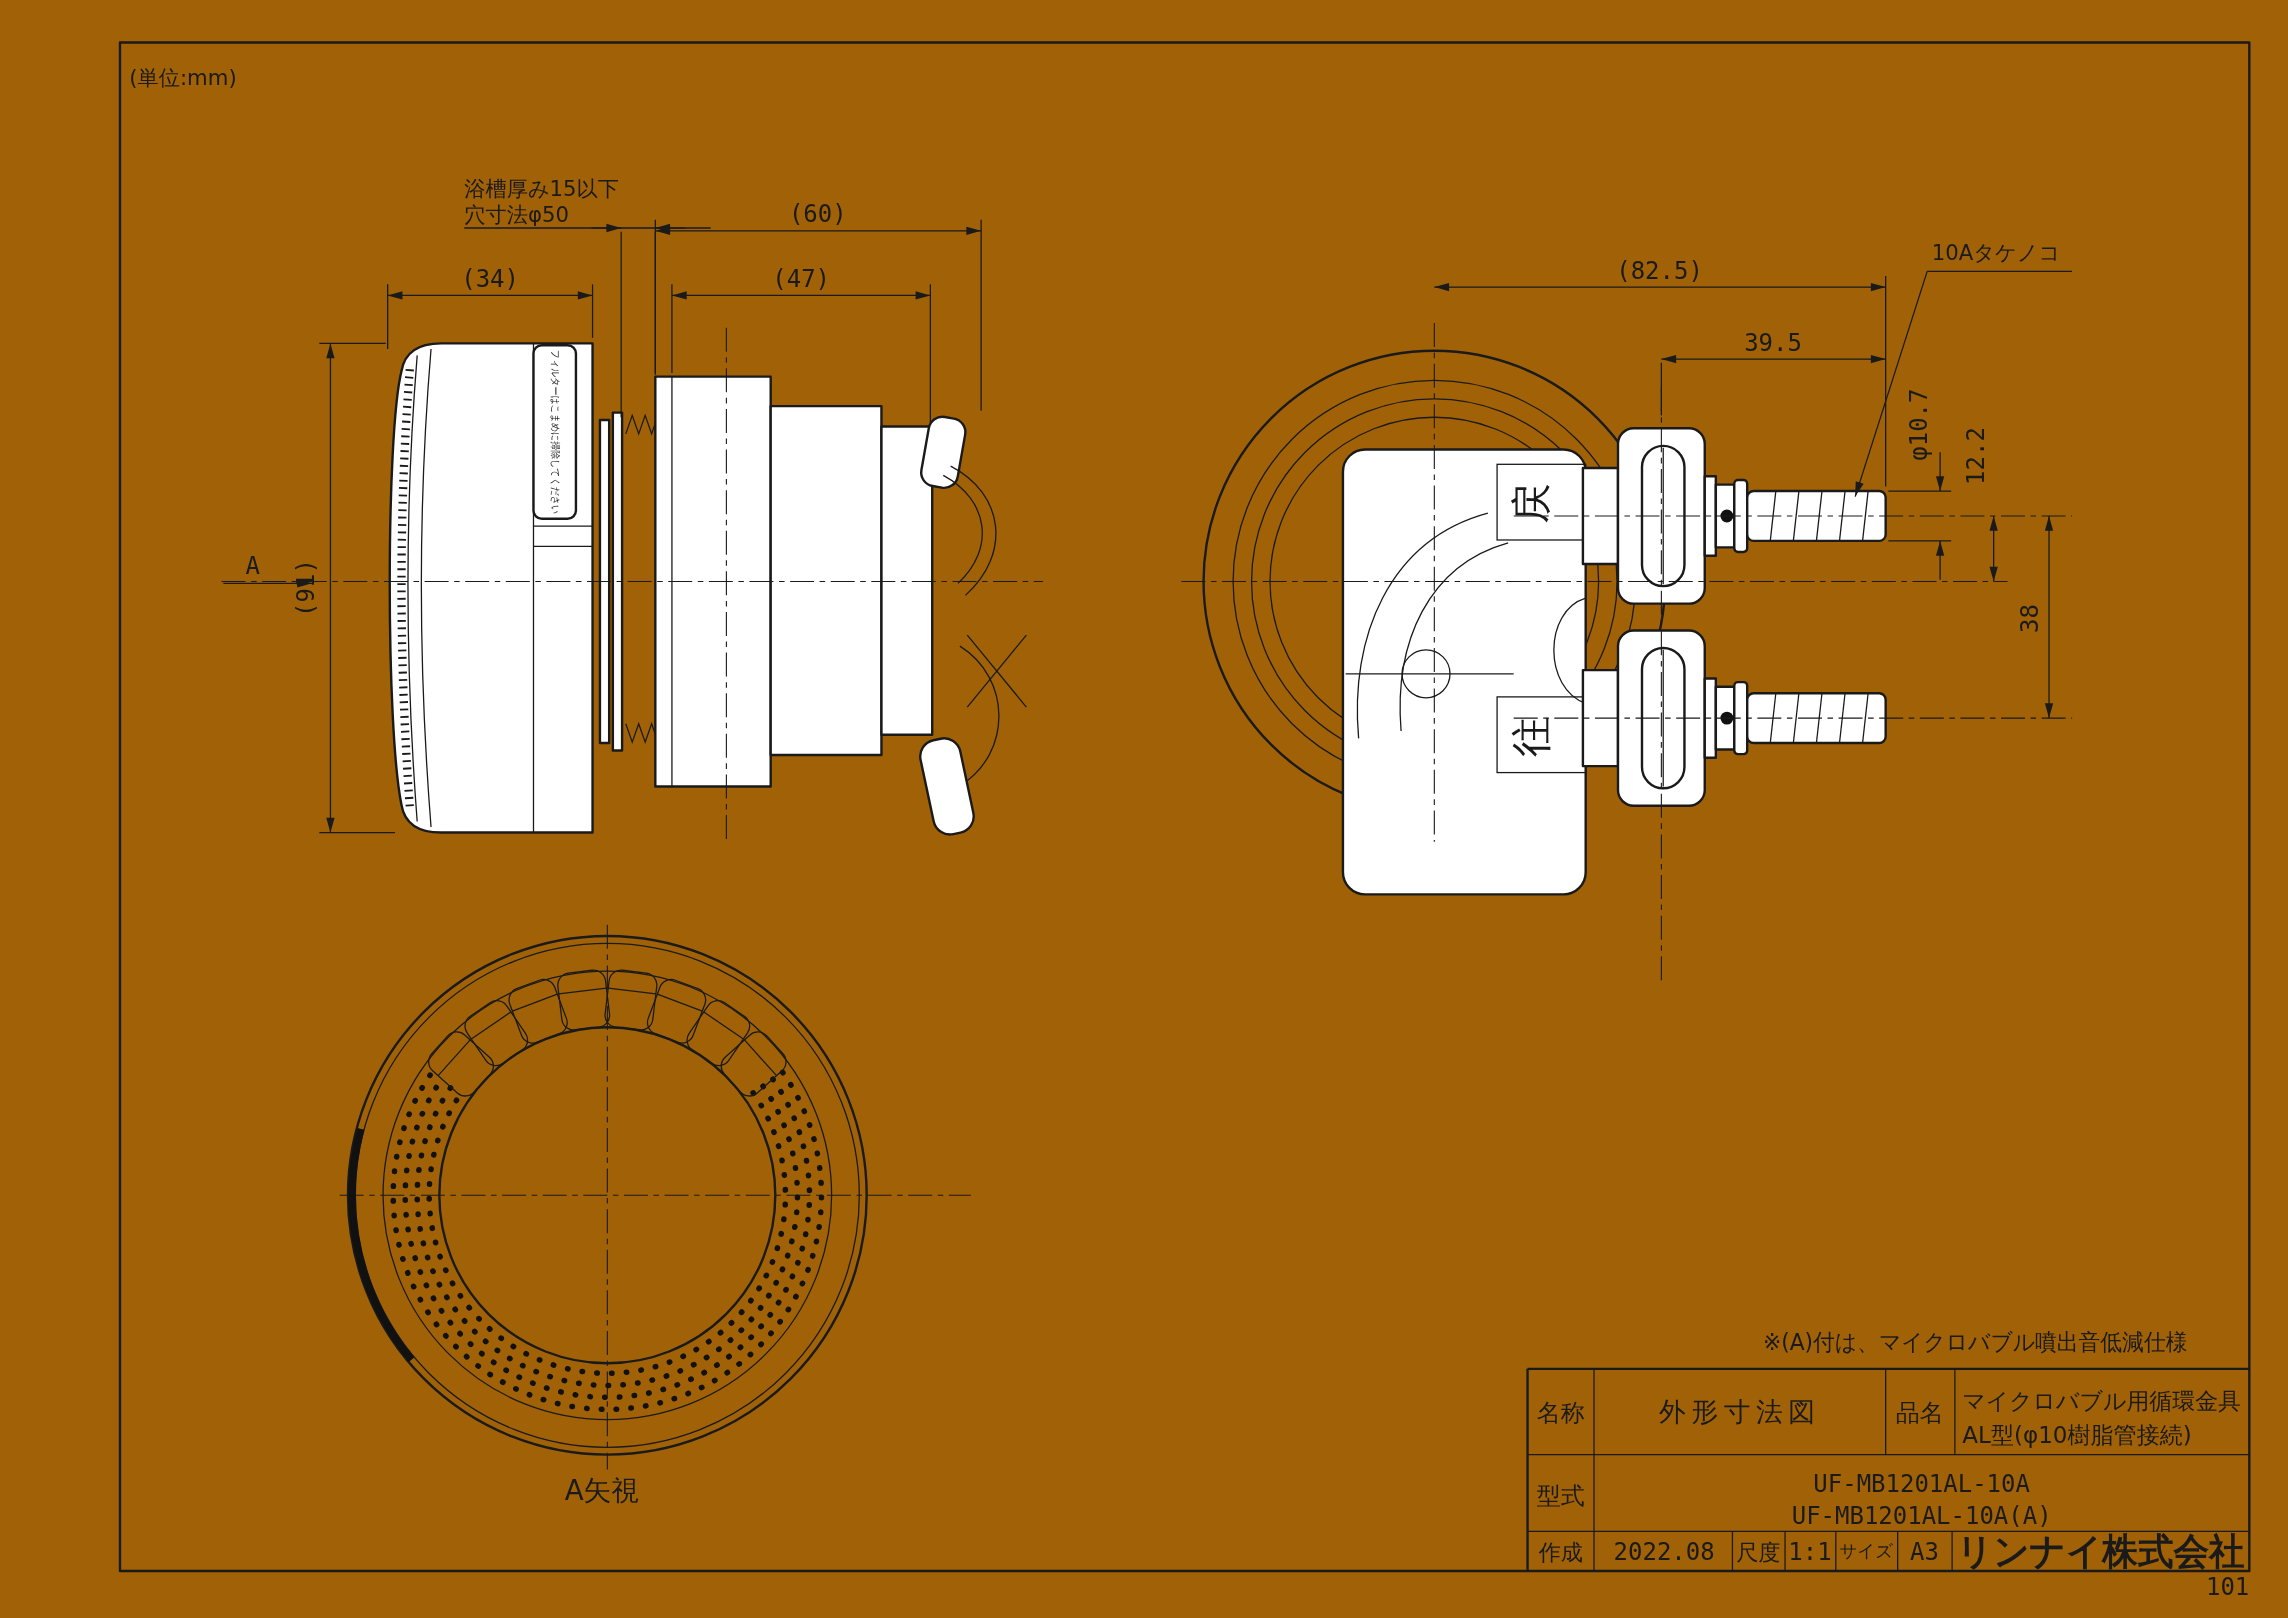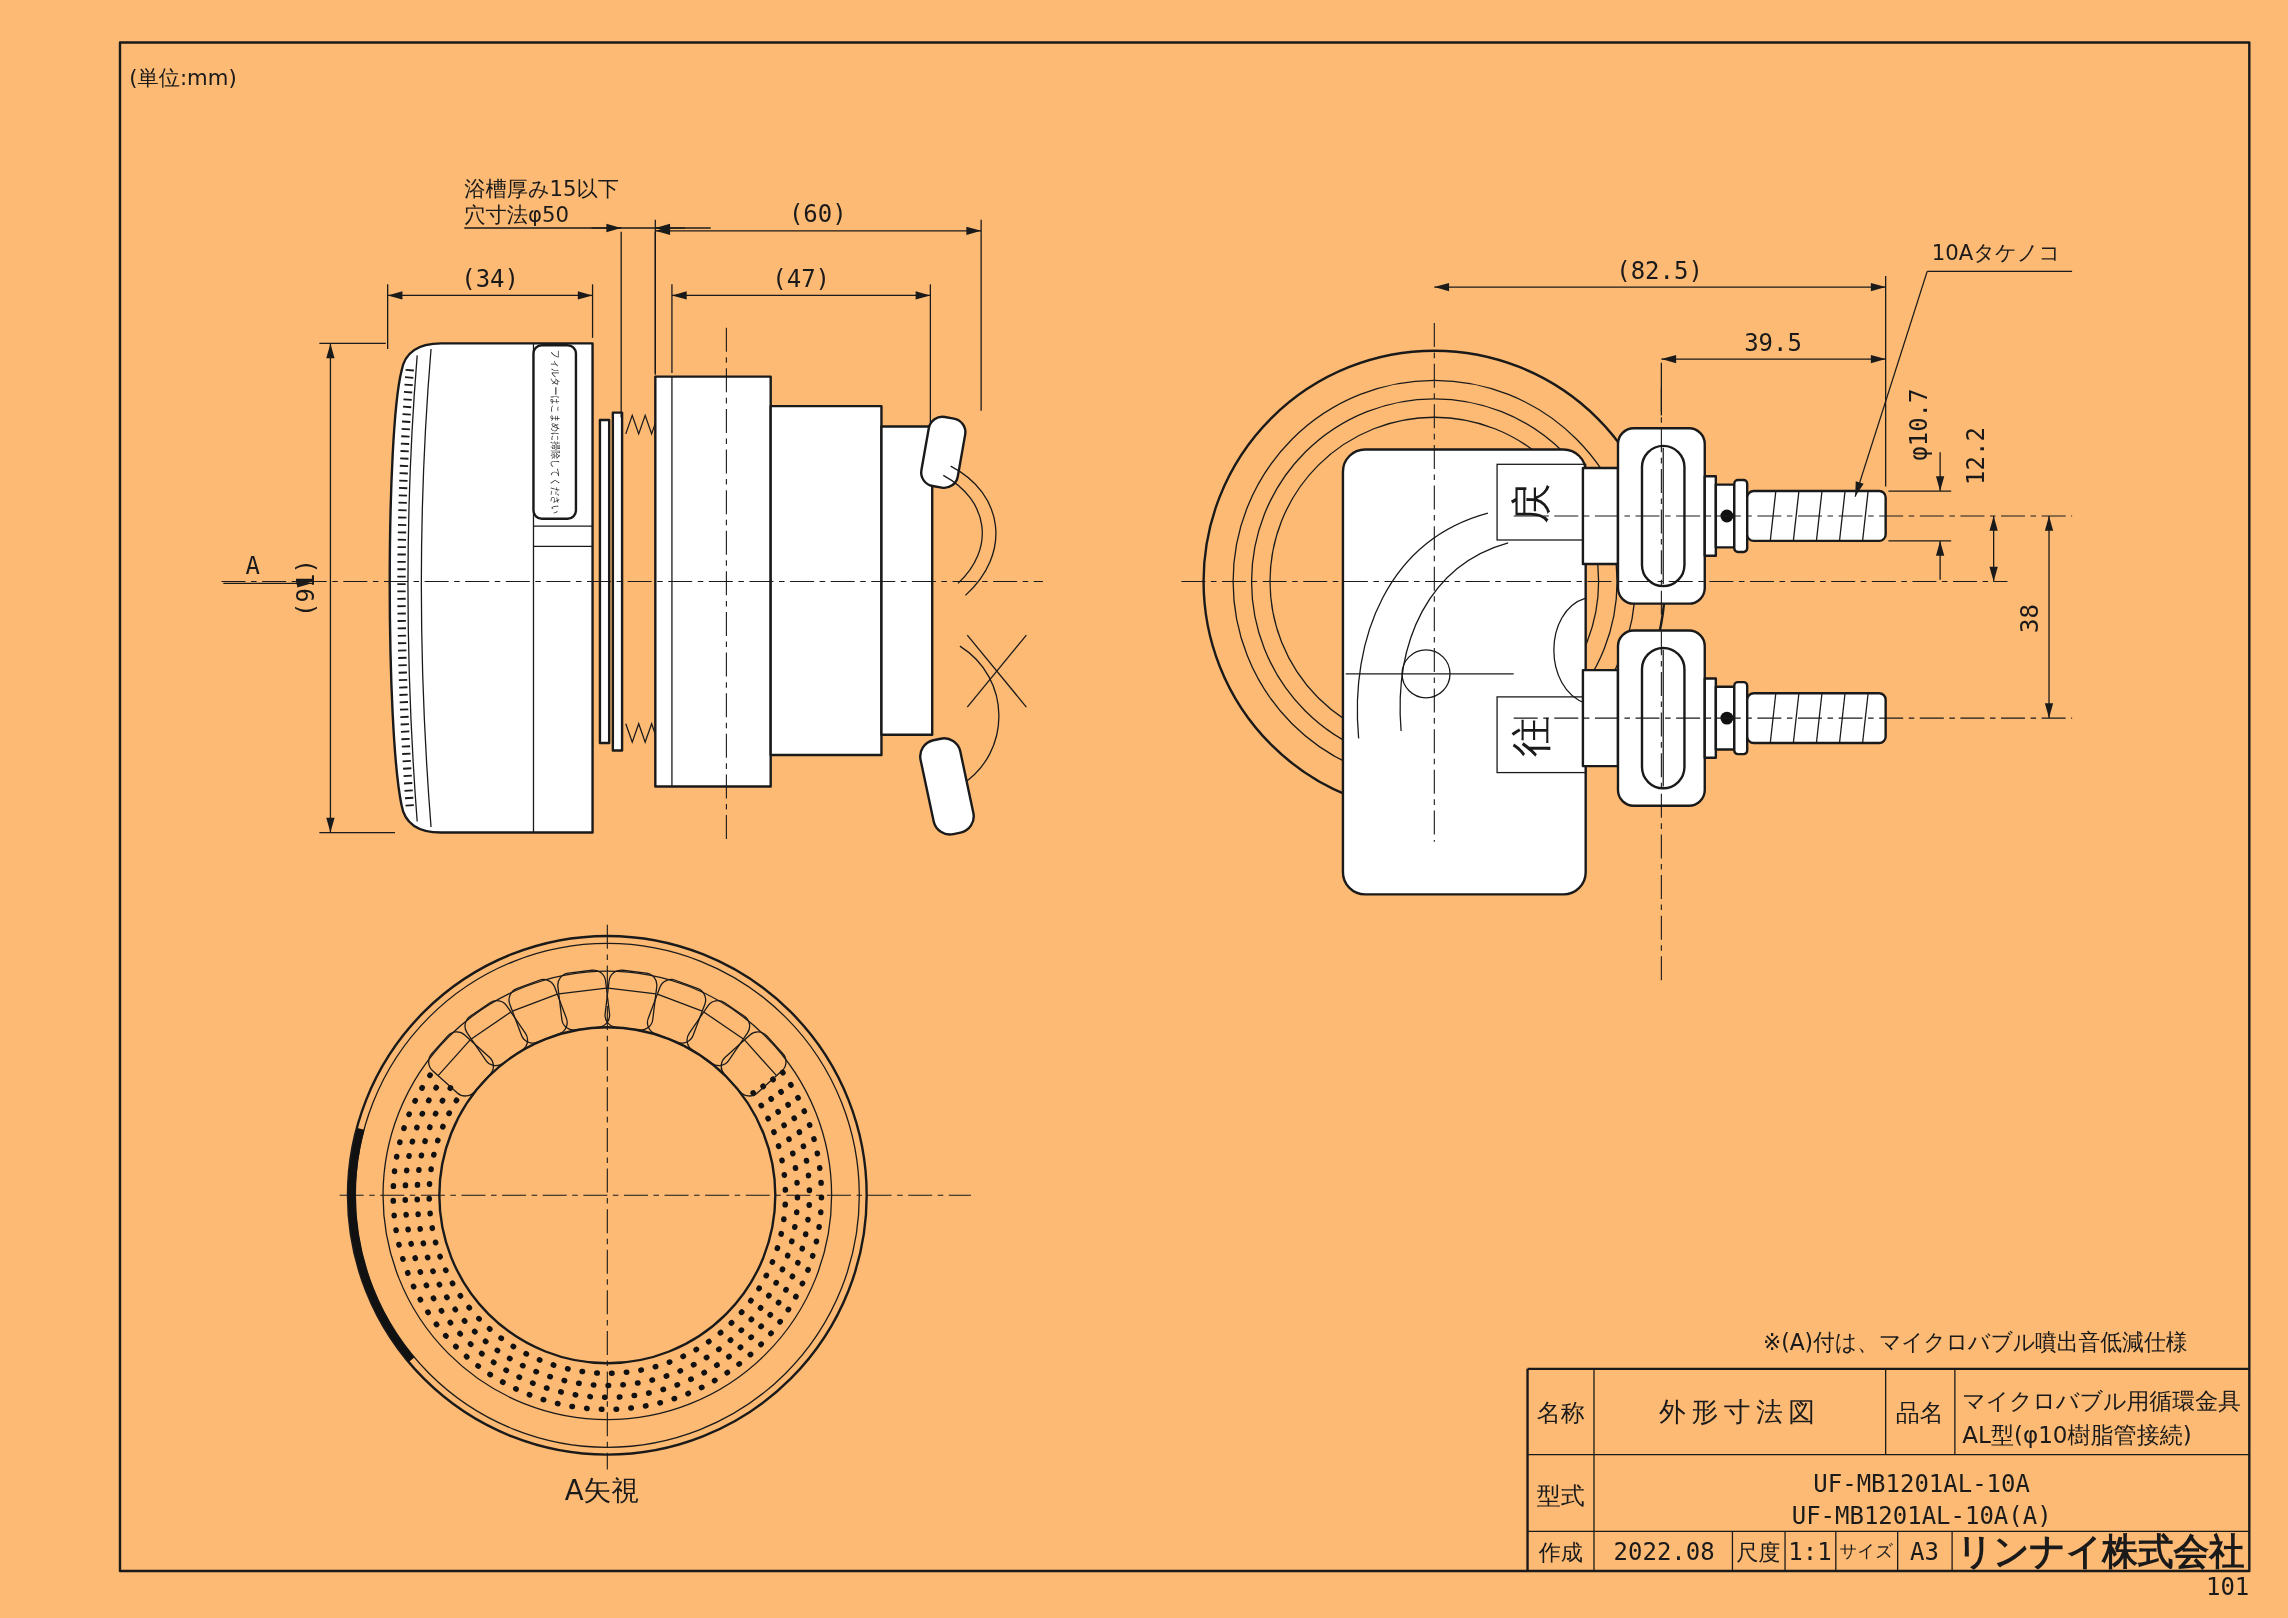--- a/index.html
+++ b/index.html
@@ -1,16 +1,16 @@
 <!DOCTYPE html>
 <html style="font-size:14.8px"><head>
 <meta charset="utf-8">
 <style>
   html,body{margin:0;padding:0;background:#e8e8e8;}
-  #sheet{position:relative;width:2289px;height:1619px;background:#fdba74;
+  #sheet{position:relative;width:2289px;height:1619px;background:#a16207;
          font-family:"DejaVu Sans",sans-serif;}
   svg{position:absolute;left:0;top:0;}
   .ol{stroke:#1a1a1a;stroke-width:2.6;fill:none;stroke-linejoin:round;}
   .ow{stroke:#1a1a1a;stroke-width:2.6;fill:#ffffff;stroke-linejoin:round;}
   .tl{stroke:#1a1a1a;stroke-width:1.4;fill:none;}
   .dim{stroke:#1a1a1a;stroke-width:1.4;fill:none;}
   .cl{stroke:#1a1a1a;stroke-width:1.2;fill:none;stroke-dasharray:26 6 6 6;}
   .dots{stroke:#111;stroke-width:6;fill:none;stroke-linecap:round;stroke-dasharray:0.5 15.5;}
   .hatch{stroke:#1a1a1a;stroke-width:9;fill:none;stroke-dasharray:2 6;}
   text{fill:#1a1a1a;}

